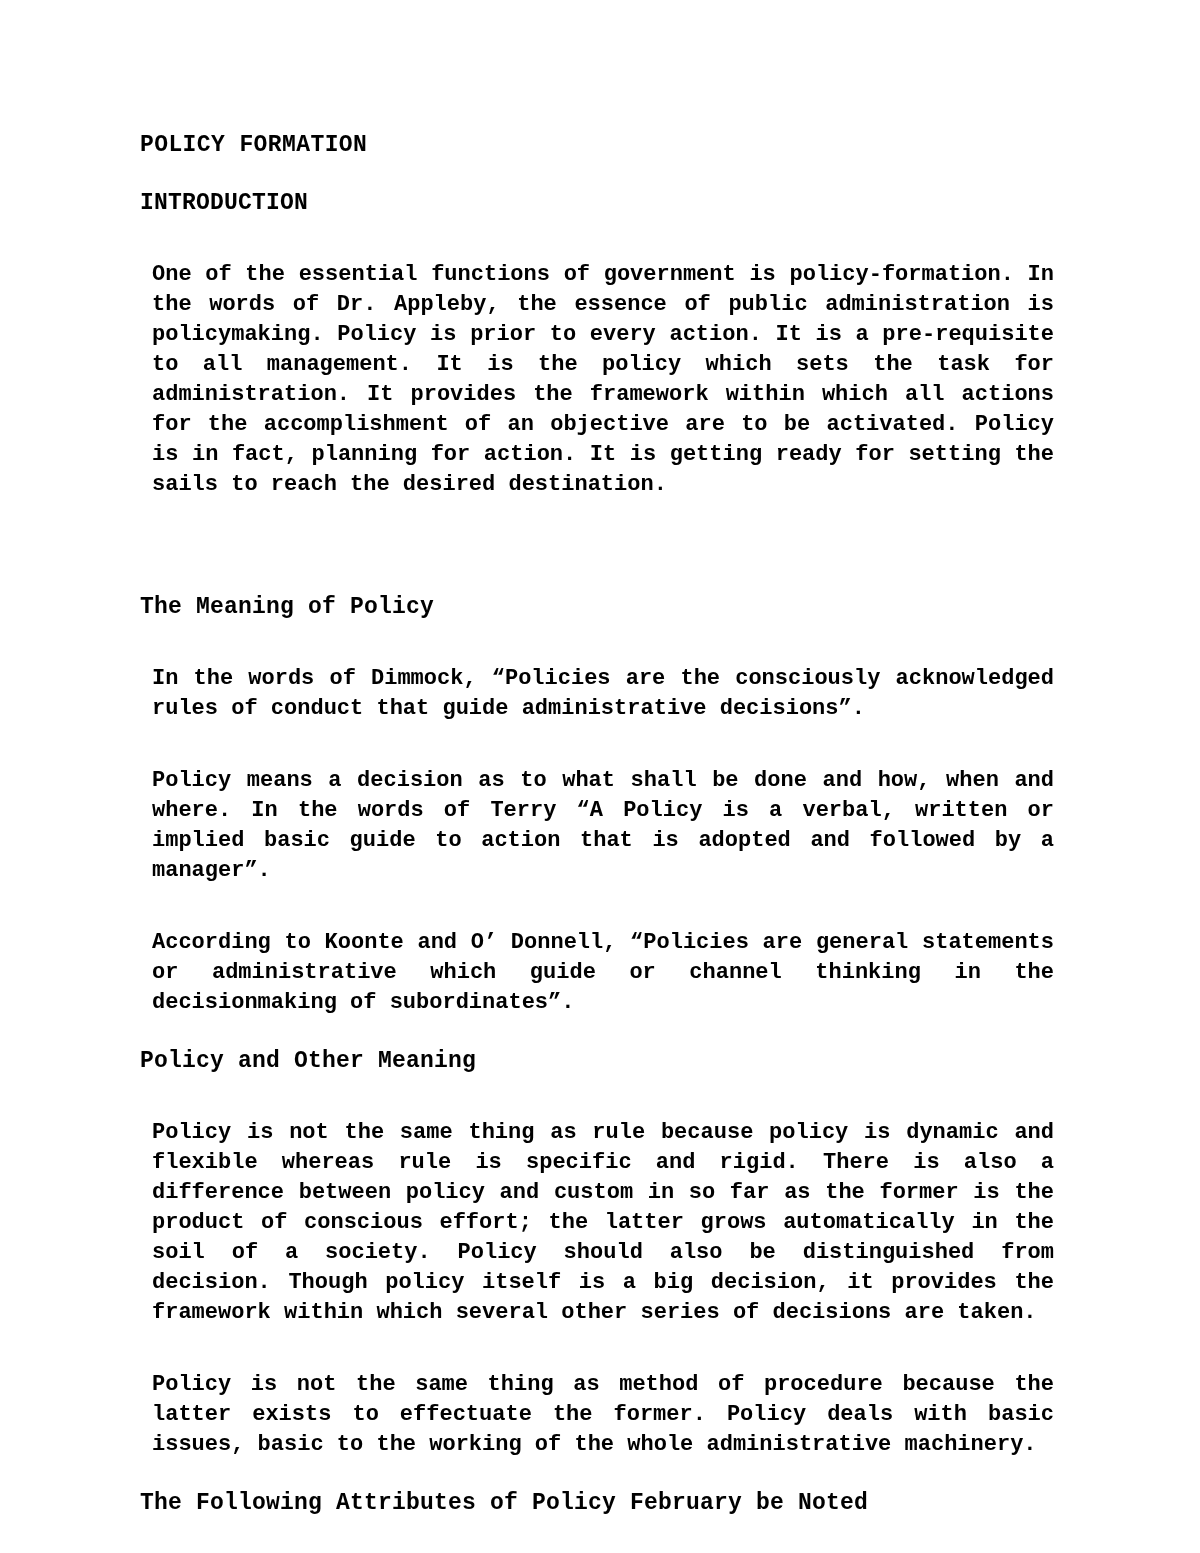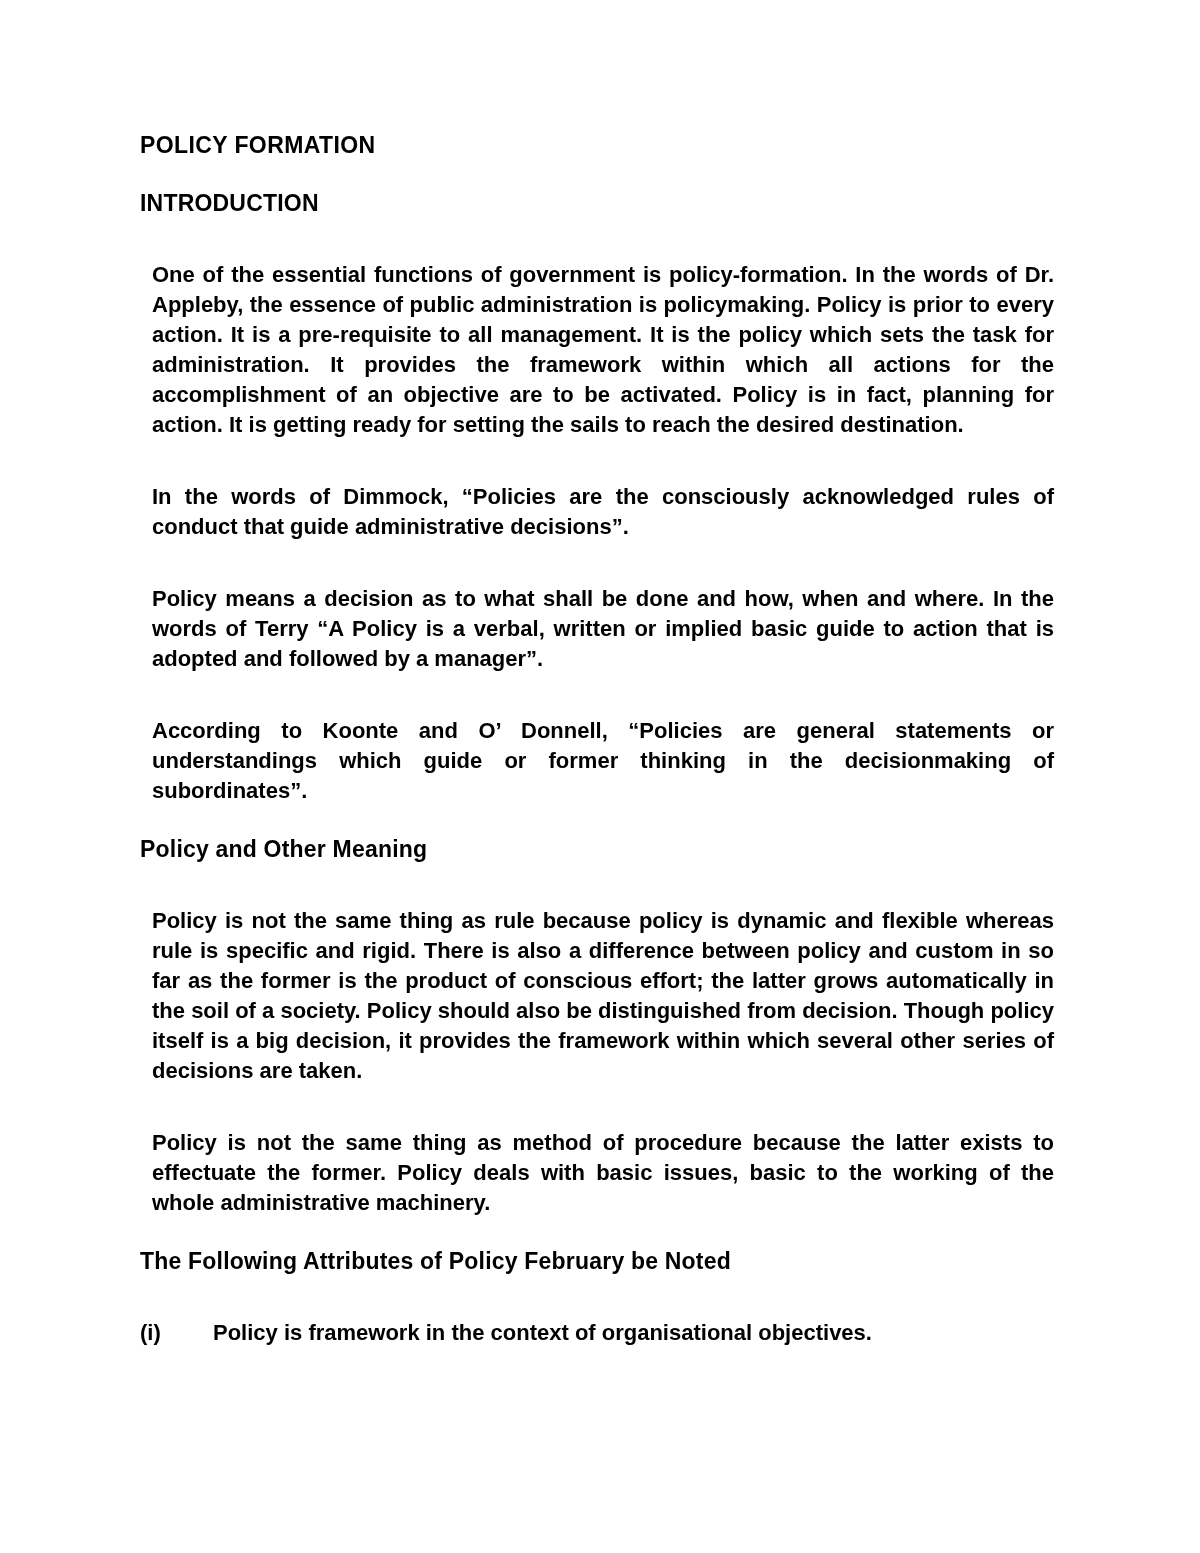--- a/index.html
+++ b/index.html
@@ -7,21 +7,21 @@
     padding: 0;
     background: #ffffff;
   }
   .page {
     position: relative;
     width: 1200px;
     height: 1553px;
     box-sizing: border-box;
     background: #ffffff;
     padding: 130px 146px 40px 140px;
-    font-family: Liberation Sans, sans-serif;
+    font-family: Liberation Mono, monospace;
     font-weight: bold;
     color: #000000;
     font-size: 22px;
     line-height: 30px;
     overflow: hidden;
   }
   .doc-title {
     font-size: 23px;
     font-weight: bold;
     margin: 0;
@@ -56,26 +56,27 @@
 <body>
 
 <div class="page">
 
   <h1 class="doc-title">POLICY FORMATION</h1>
 
   <h2 class="sec-heading">INTRODUCTION</h2>
 
   <p class="para">One of the essential functions of government is policy-formation. In the words of Dr. Appleby, the essence of public administration is policymaking. Policy is prior to every action. It is a pre-requisite to all management. It is the policy which sets the task for administration. It provides the framework within which all actions for the accomplishment of an objective are to be activated. Policy is in fact, planning for action. It is getting ready for setting the sails to reach the desired destination.</p>
 
+  <h2 class="sec-heading gap-lg">The Meaning of Policy</h2>
 
   <p class="para">In the words of Dimmock, “Policies are the consciously acknowledged rules of conduct that guide administrative decisions”.</p>
 
   <p class="para">Policy means a decision as to what shall be done and how, when and where. In the words of Terry “A Policy is a verbal, written or implied basic guide to action that is adopted and followed by a manager”.</p>
 
-  <p class="para">According to Koonte and O’ Donnell, “Policies are general statements or understandings which guide or former thinking in the decisionmaking of subordinates”.</p>
+  <p class="para">According to Koonte and O’ Donnell, “Policies are general statements or administrative which guide or channel thinking in the decisionmaking of subordinates”.</p>
 
   <h2 class="sec-heading">Policy and Other Meaning</h2>
 
   <p class="para">Policy is not the same thing as rule because policy is dynamic and flexible whereas rule is specific and rigid. There is also a difference between policy and custom in so far as the former is the product of conscious effort; the latter grows automatically in the soil of a society.  Policy should also be distinguished from decision. Though policy itself is a big decision, it provides the framework within which several other series of decisions are taken.</p>
 
   <p class="para">Policy is not the same thing as method of procedure because the latter exists to effectuate the former. Policy deals with basic issues, basic to the working of the whole administrative machinery.</p>
 
   <h2 class="sec-heading">The Following Attributes of Policy February be Noted</h2>
 
   <div class="list-row">

